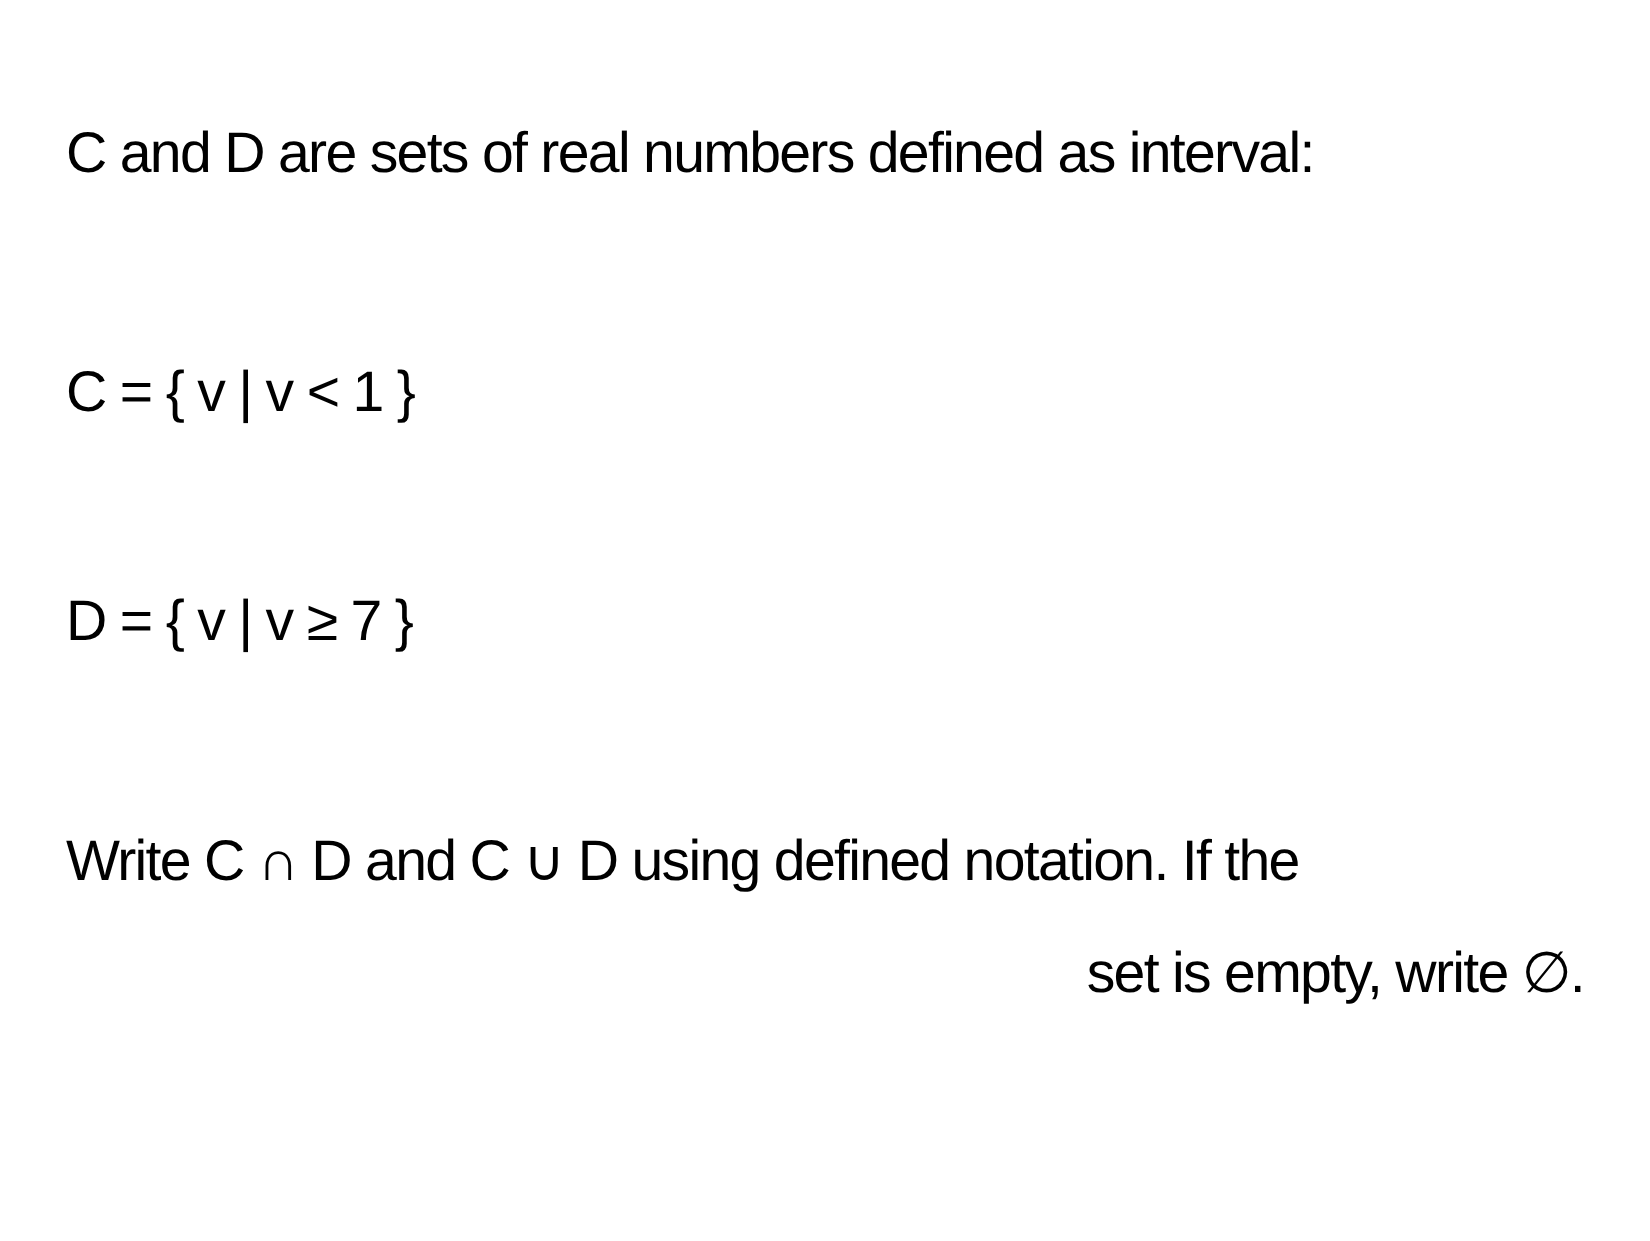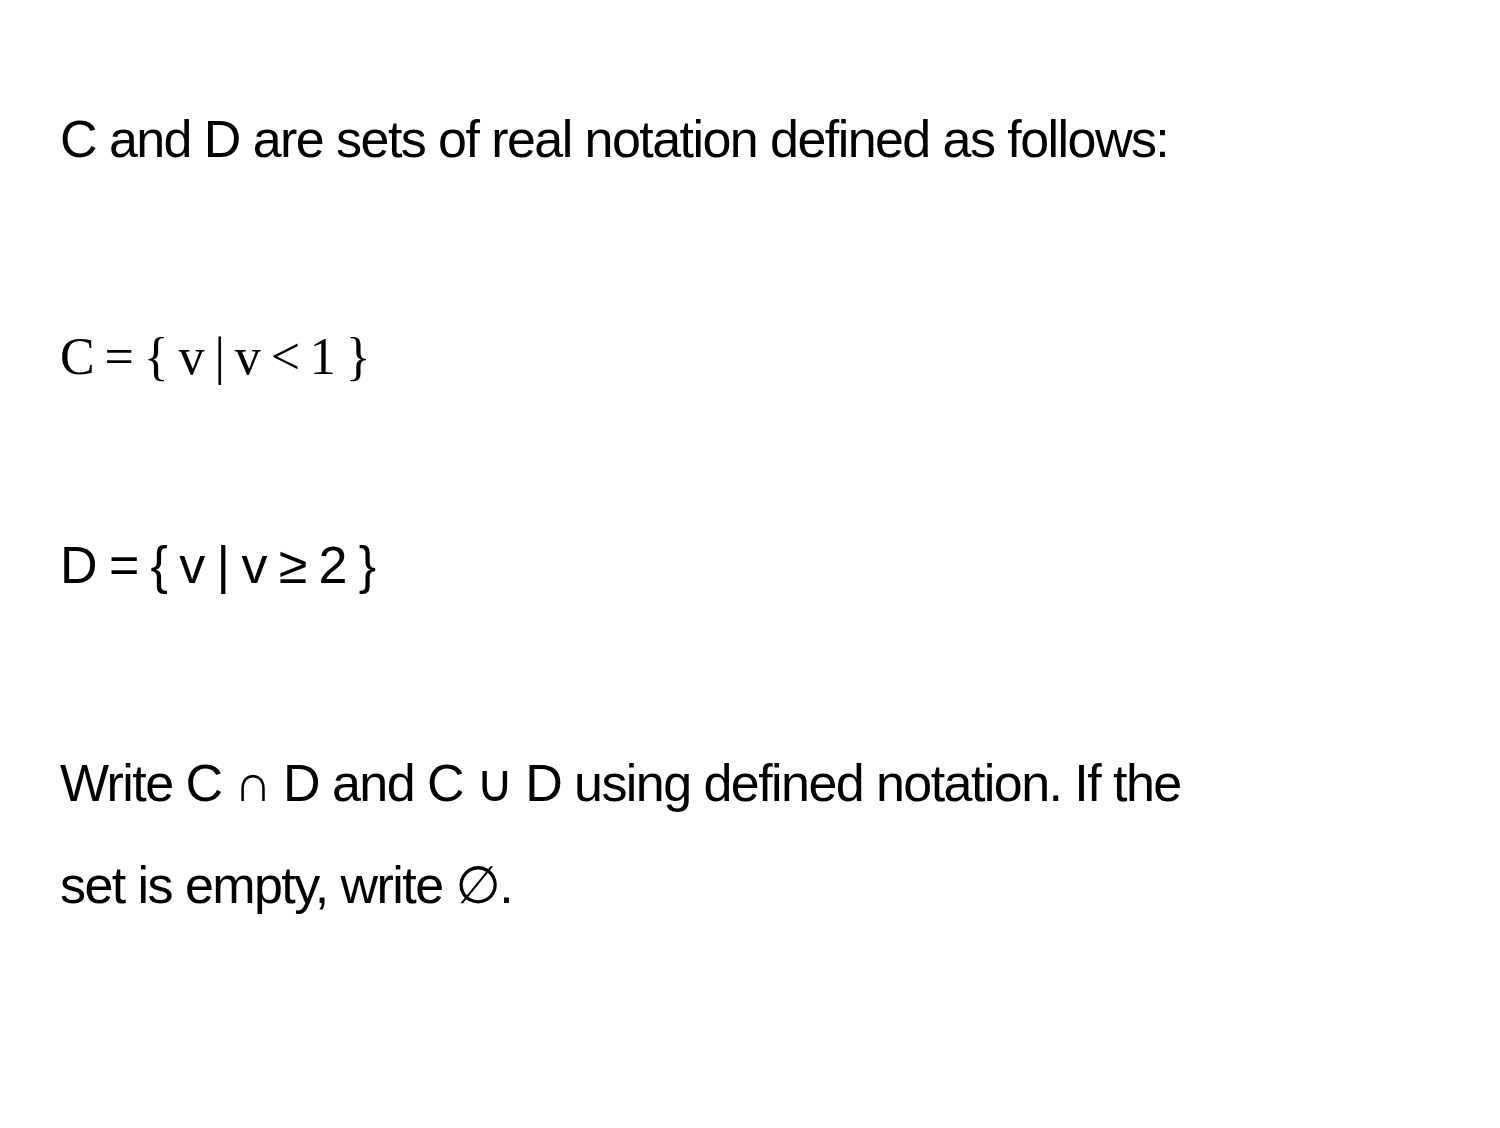--- a/index.html
+++ b/index.html
@@ -15,36 +15,36 @@
       color: #000000;
       padding: 100px 60px 60px 60px;
     }
     .text-line {
       font-size: 52px;
       line-height: 1.5;
       letter-spacing: -0.03em;
     }
     .gap-large {
       margin-top: 140px;
-      font-family: Liberation Serif, serif;
     }
     .gap-medium {
       margin-top: 130px;
     }
     .gap-small {
       margin-top: 140px;
     }
     .para2-line2 {
       margin-top: 24px;
+      text-align: right;
     }
   </style>
 </head>
 <body>
 
-<div class="text-line">C and D are sets of real notation defined as follows:</div>
+<div class="text-line">C and D are sets of real numbers defined as interval:</div>
 
 <div class="text-line gap-large">C = { v | v &lt; 1 }</div>
 
-<div class="text-line gap-medium">D = { v | v ≥ 2 }</div>
+<div class="text-line gap-medium">D = { v | v ≥ 7 }</div>
 
 <div class="text-line gap-small">Write C ∩ D and C ∪ D using defined notation. If the</div>
 
 <div class="text-line para2-line2">set is empty, write ∅.</div>
 
 </body></html>

